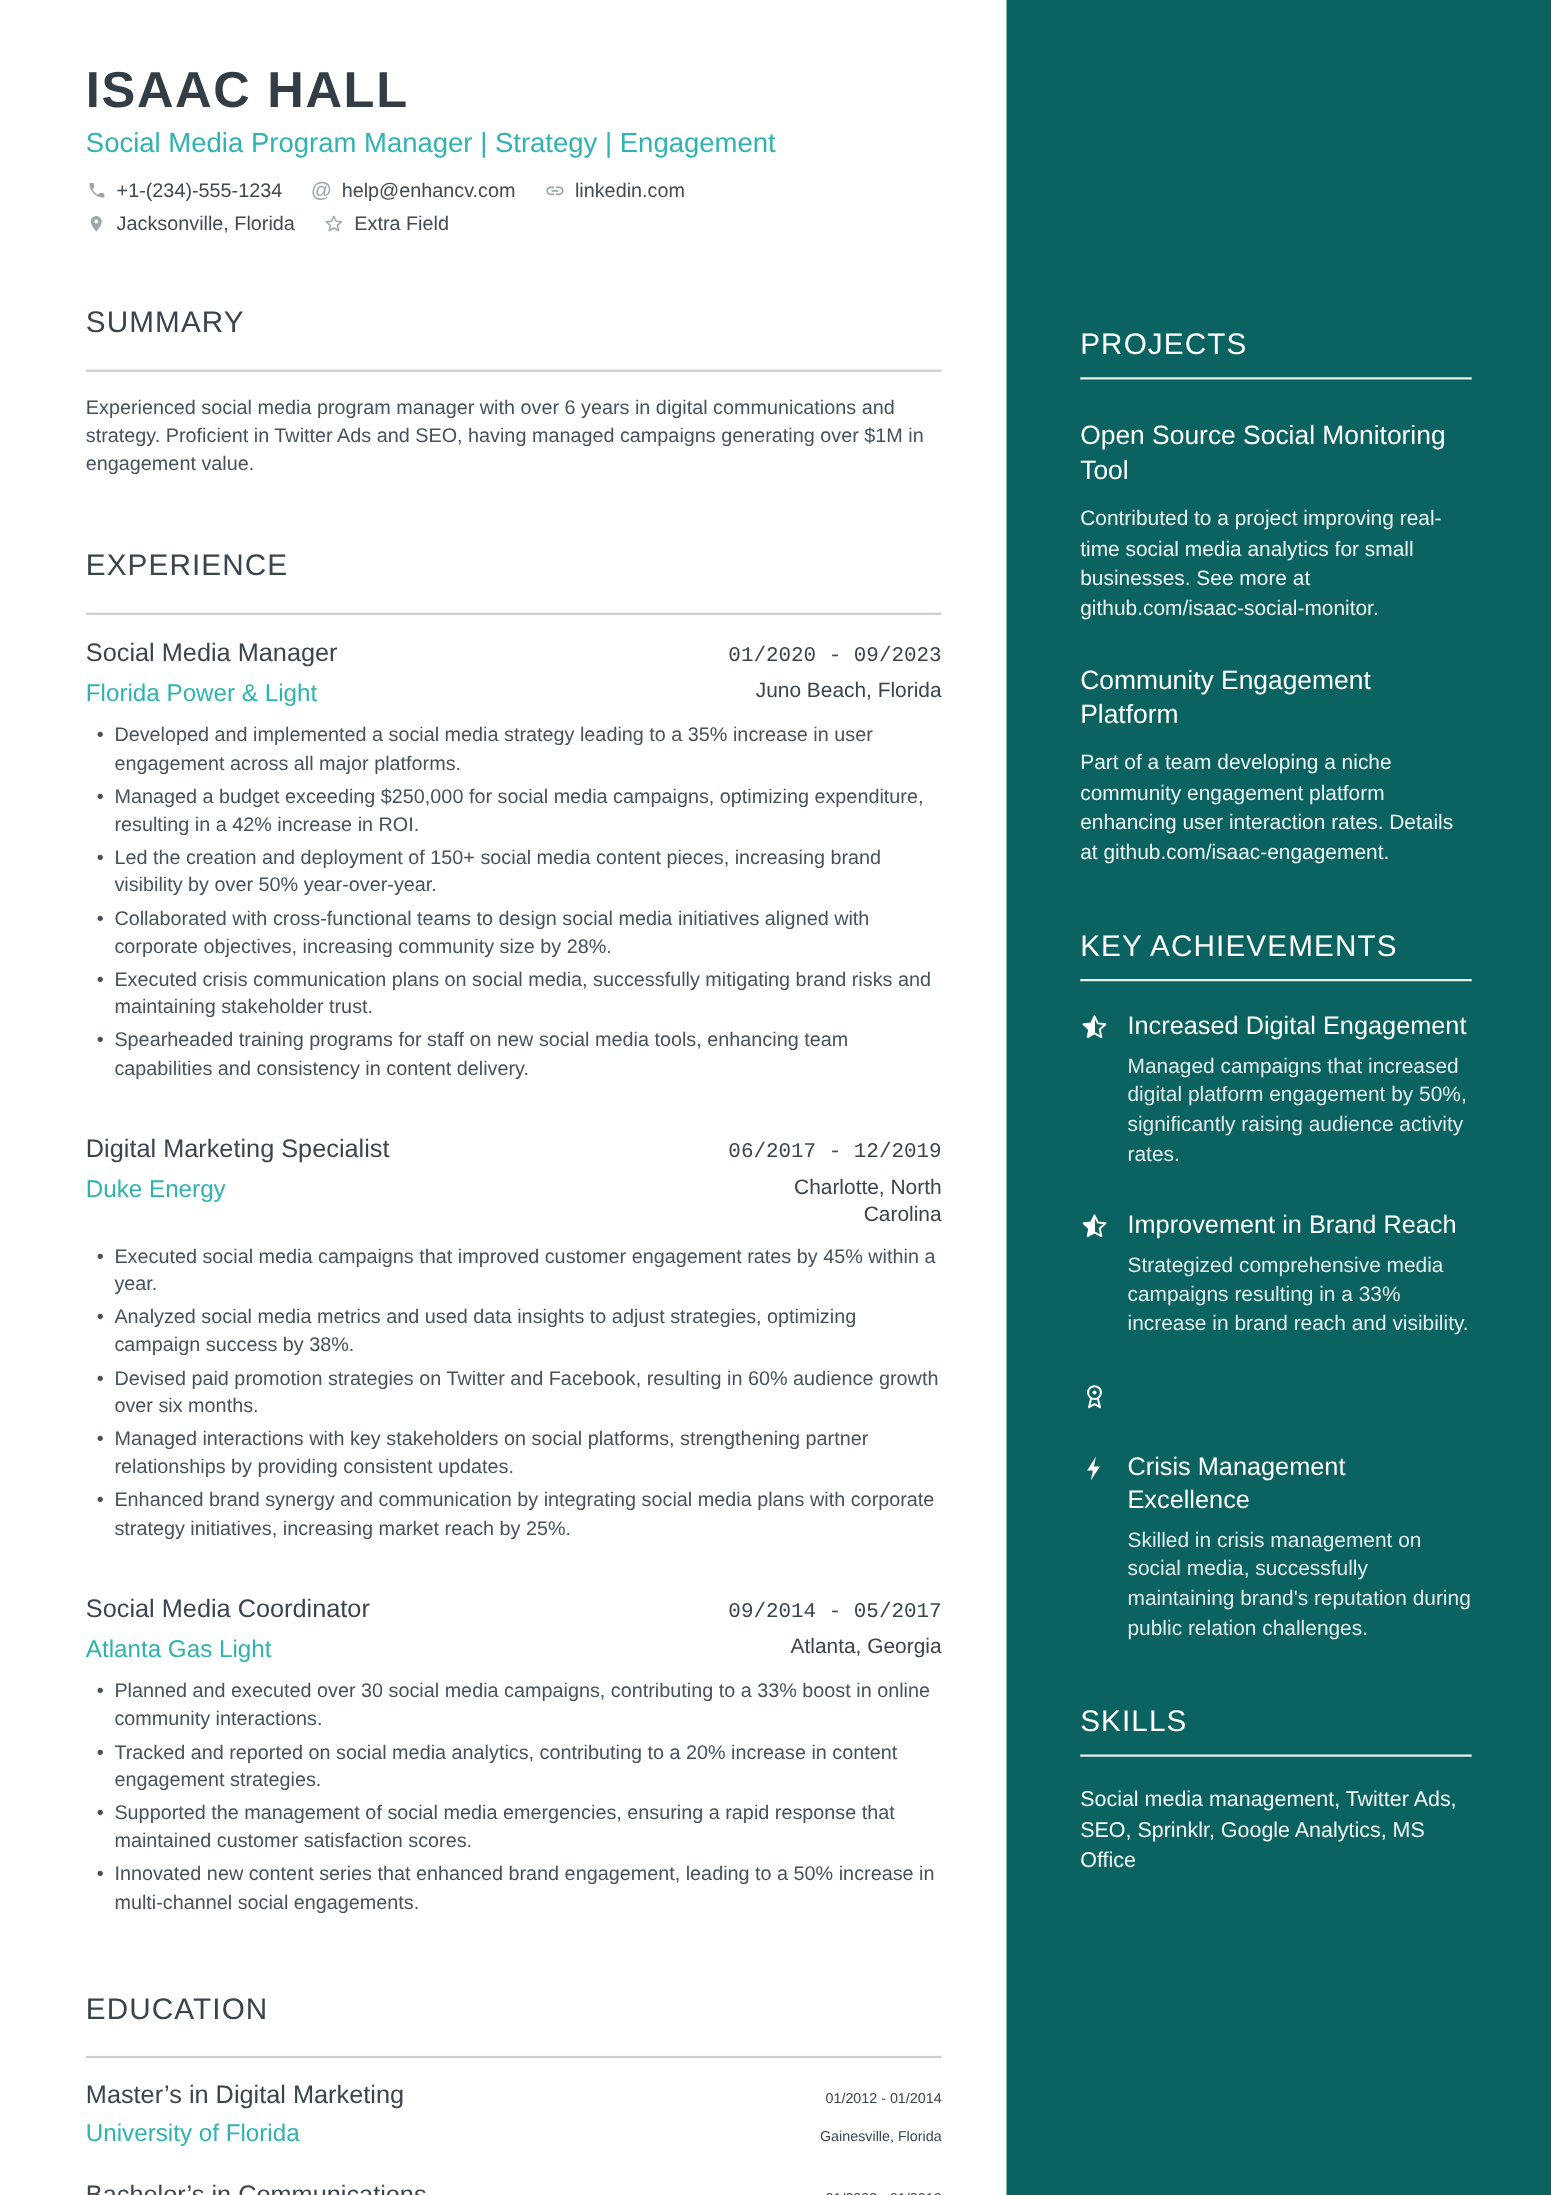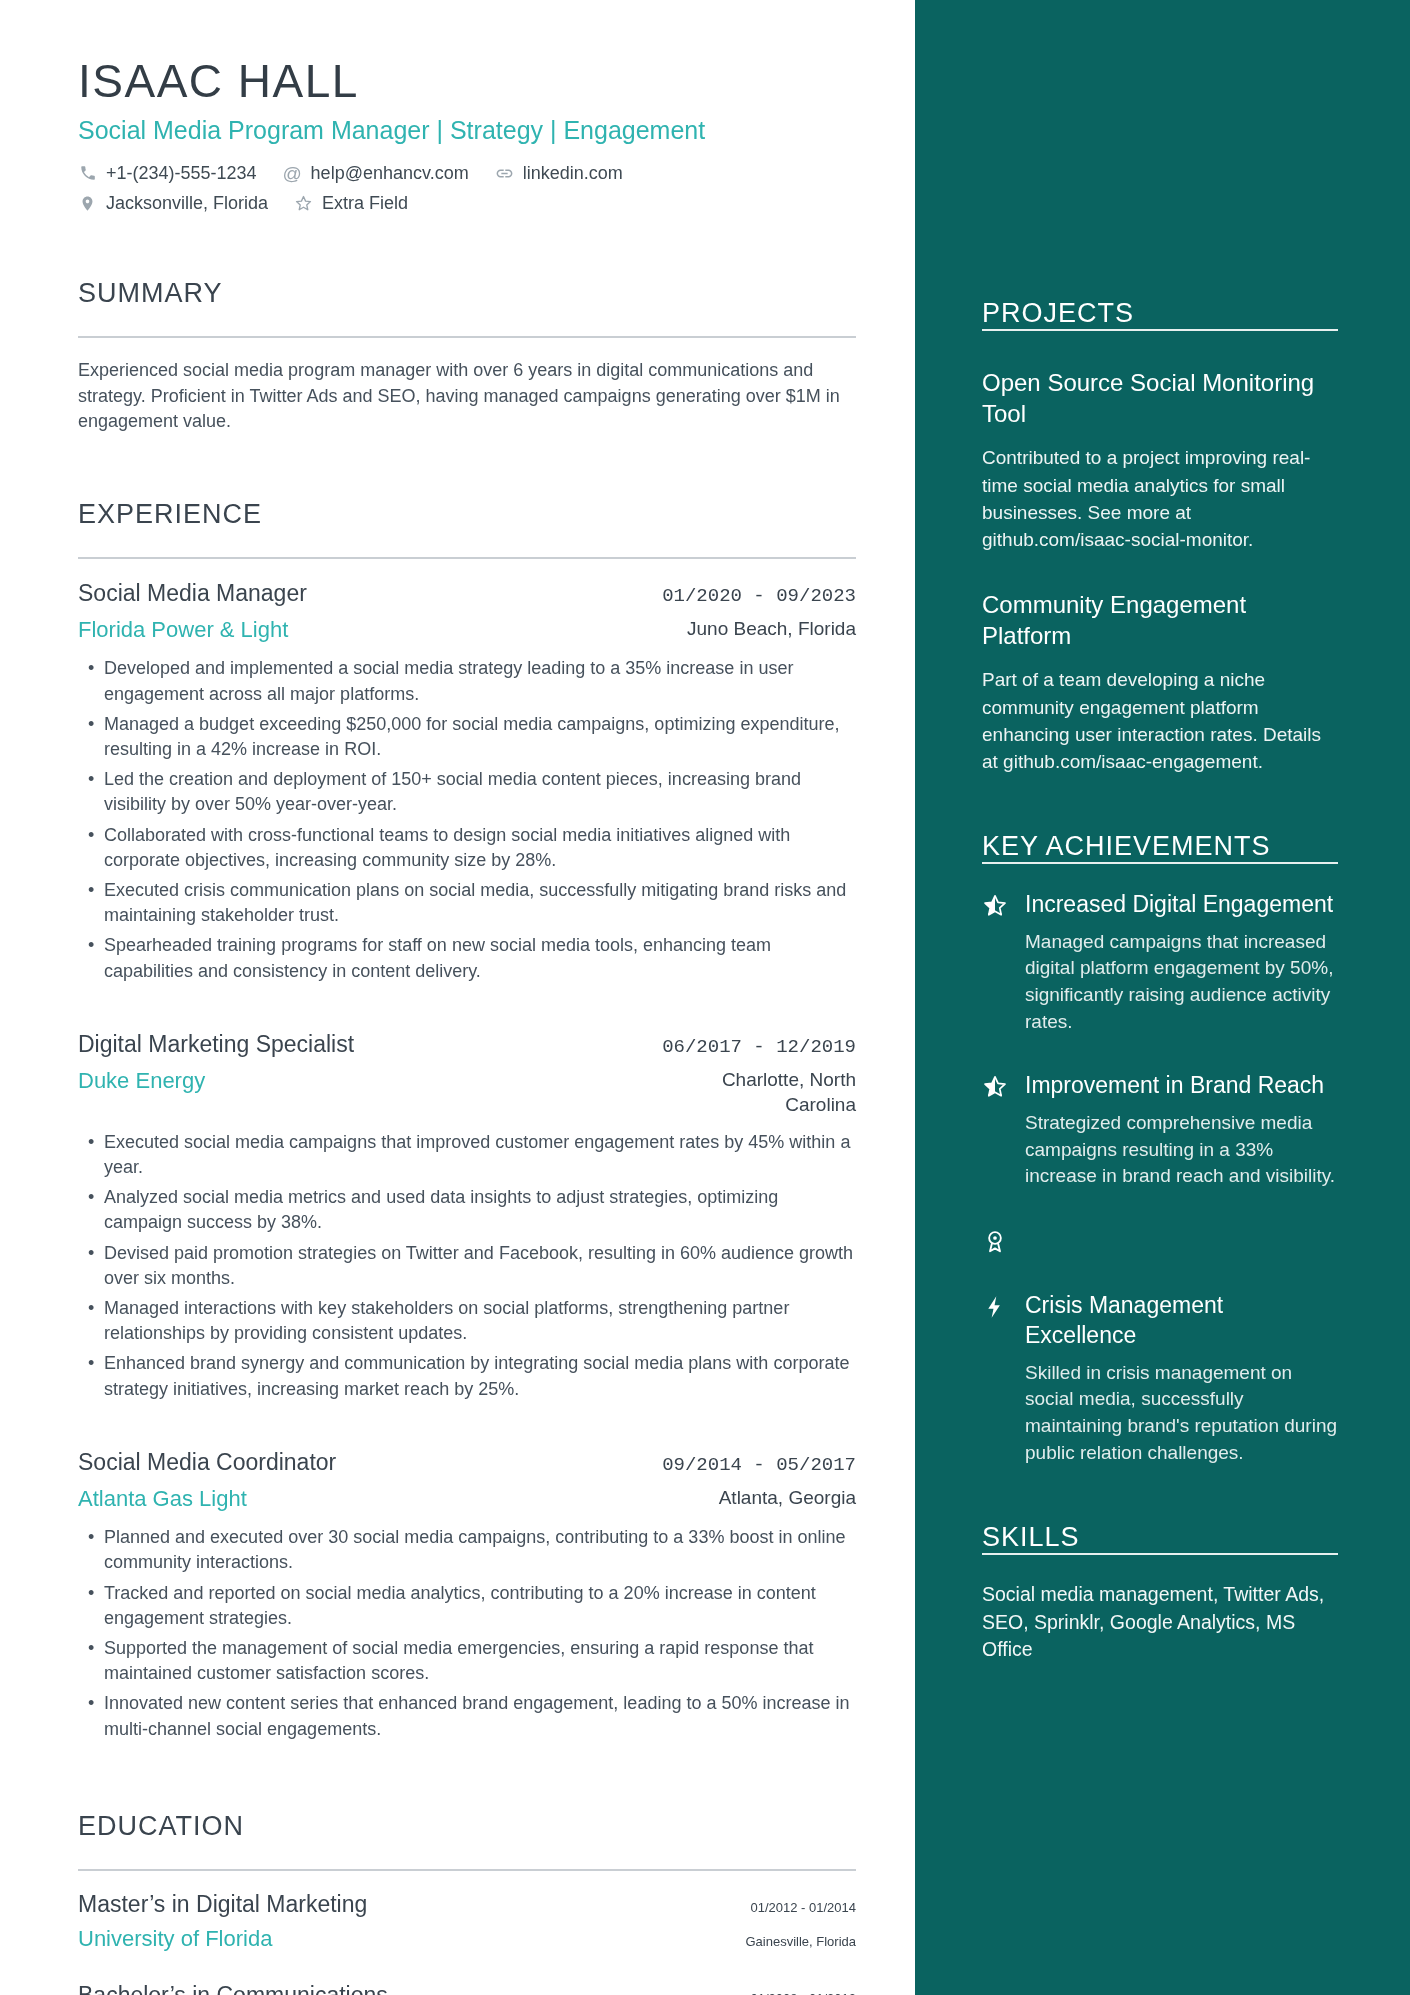--- a/index.html
+++ b/index.html
@@ -18,21 +18,21 @@
   }
   .main{
     width:915px;flex:none;display:flex;flex-direction:column;
     padding:56px 59px 44px 78px;
   }
   .sidebar{
     flex:1;background:var(--sidebar-bg);color:#fff;
     padding:298px 72px 60px 67px;
   }
   
-  .name{font-size:46px;font-weight:400;letter-spacing:1.5px;color:#333D46;line-height:1.12;margin:0;}
+  .name{font-size:46px;font-weight:700;letter-spacing:1.5px;color:#333D46;line-height:1.12;margin:0;}
   .headline{font-size:25px;color:var(--accent);margin-top:7px;line-height:1.25;}
   .contact-rows{margin-top:17px;}
   .contact-row{display:flex;align-items:center;gap:26px;margin-top:9px;}
   .contact-item{display:flex;align-items:center;gap:9px;font-size:18px;color:#3F4A53;}
   .contact-item .ic{width:19px;height:19px;flex:none;display:inline-flex;align-items:center;justify-content:center;}
   .at-glyph{font-size:19px;color:var(--icon-gray);line-height:1;}
   
   .section{margin-top:64px;}
   .sec-h{
     font-size:27px;font-weight:400;letter-spacing:1px;color:var(--heading-color);
@@ -56,21 +56,21 @@
   ul.bullets li::before{content:"•";position:absolute;left:-16px;color:var(--body-color);}
   
   .edu{margin-bottom:30px;}
   .edu:last-child{margin-bottom:0;}
   .edu-degree{font-size:23px;color:var(--heading-color);text-align:right;}
   .edu-school{font-size:22px;color:var(--accent);margin-top:8px;}
   .edu-meta{font-size:13px;color:var(--heading-color);white-space:nowrap;}
   
   .sb-h{
     font-size:27px;font-weight:400;letter-spacing:1px;color:#fff;
-    border-bottom:2px solid rgba(255,255,255,0.9);margin:0 0 26px 0;
+    padding-bottom:14px;border-bottom:2px solid rgba(255,255,255,0.9);margin:0 0 26px 0;
   }
   .sb-section{margin-top:0;}
   .sb-section + .sb-section{margin-top:56px;}
   .proj{margin-bottom:36px;}
   .proj:last-child{margin-bottom:0;}
   .proj-title{font-size:24px;font-weight:400;line-height:1.3;color:#fff;margin-top:36px;}
   .proj-desc{font-size:19px;line-height:1.43;color:rgba(255,255,255,0.93);margin-top:15px;}
   .ach{display:flex;gap:17px;margin-bottom:36px;}
   .ach:last-child{margin-bottom:0;}
   .ach-icon{width:26px;flex:none;padding-top:3px;}

